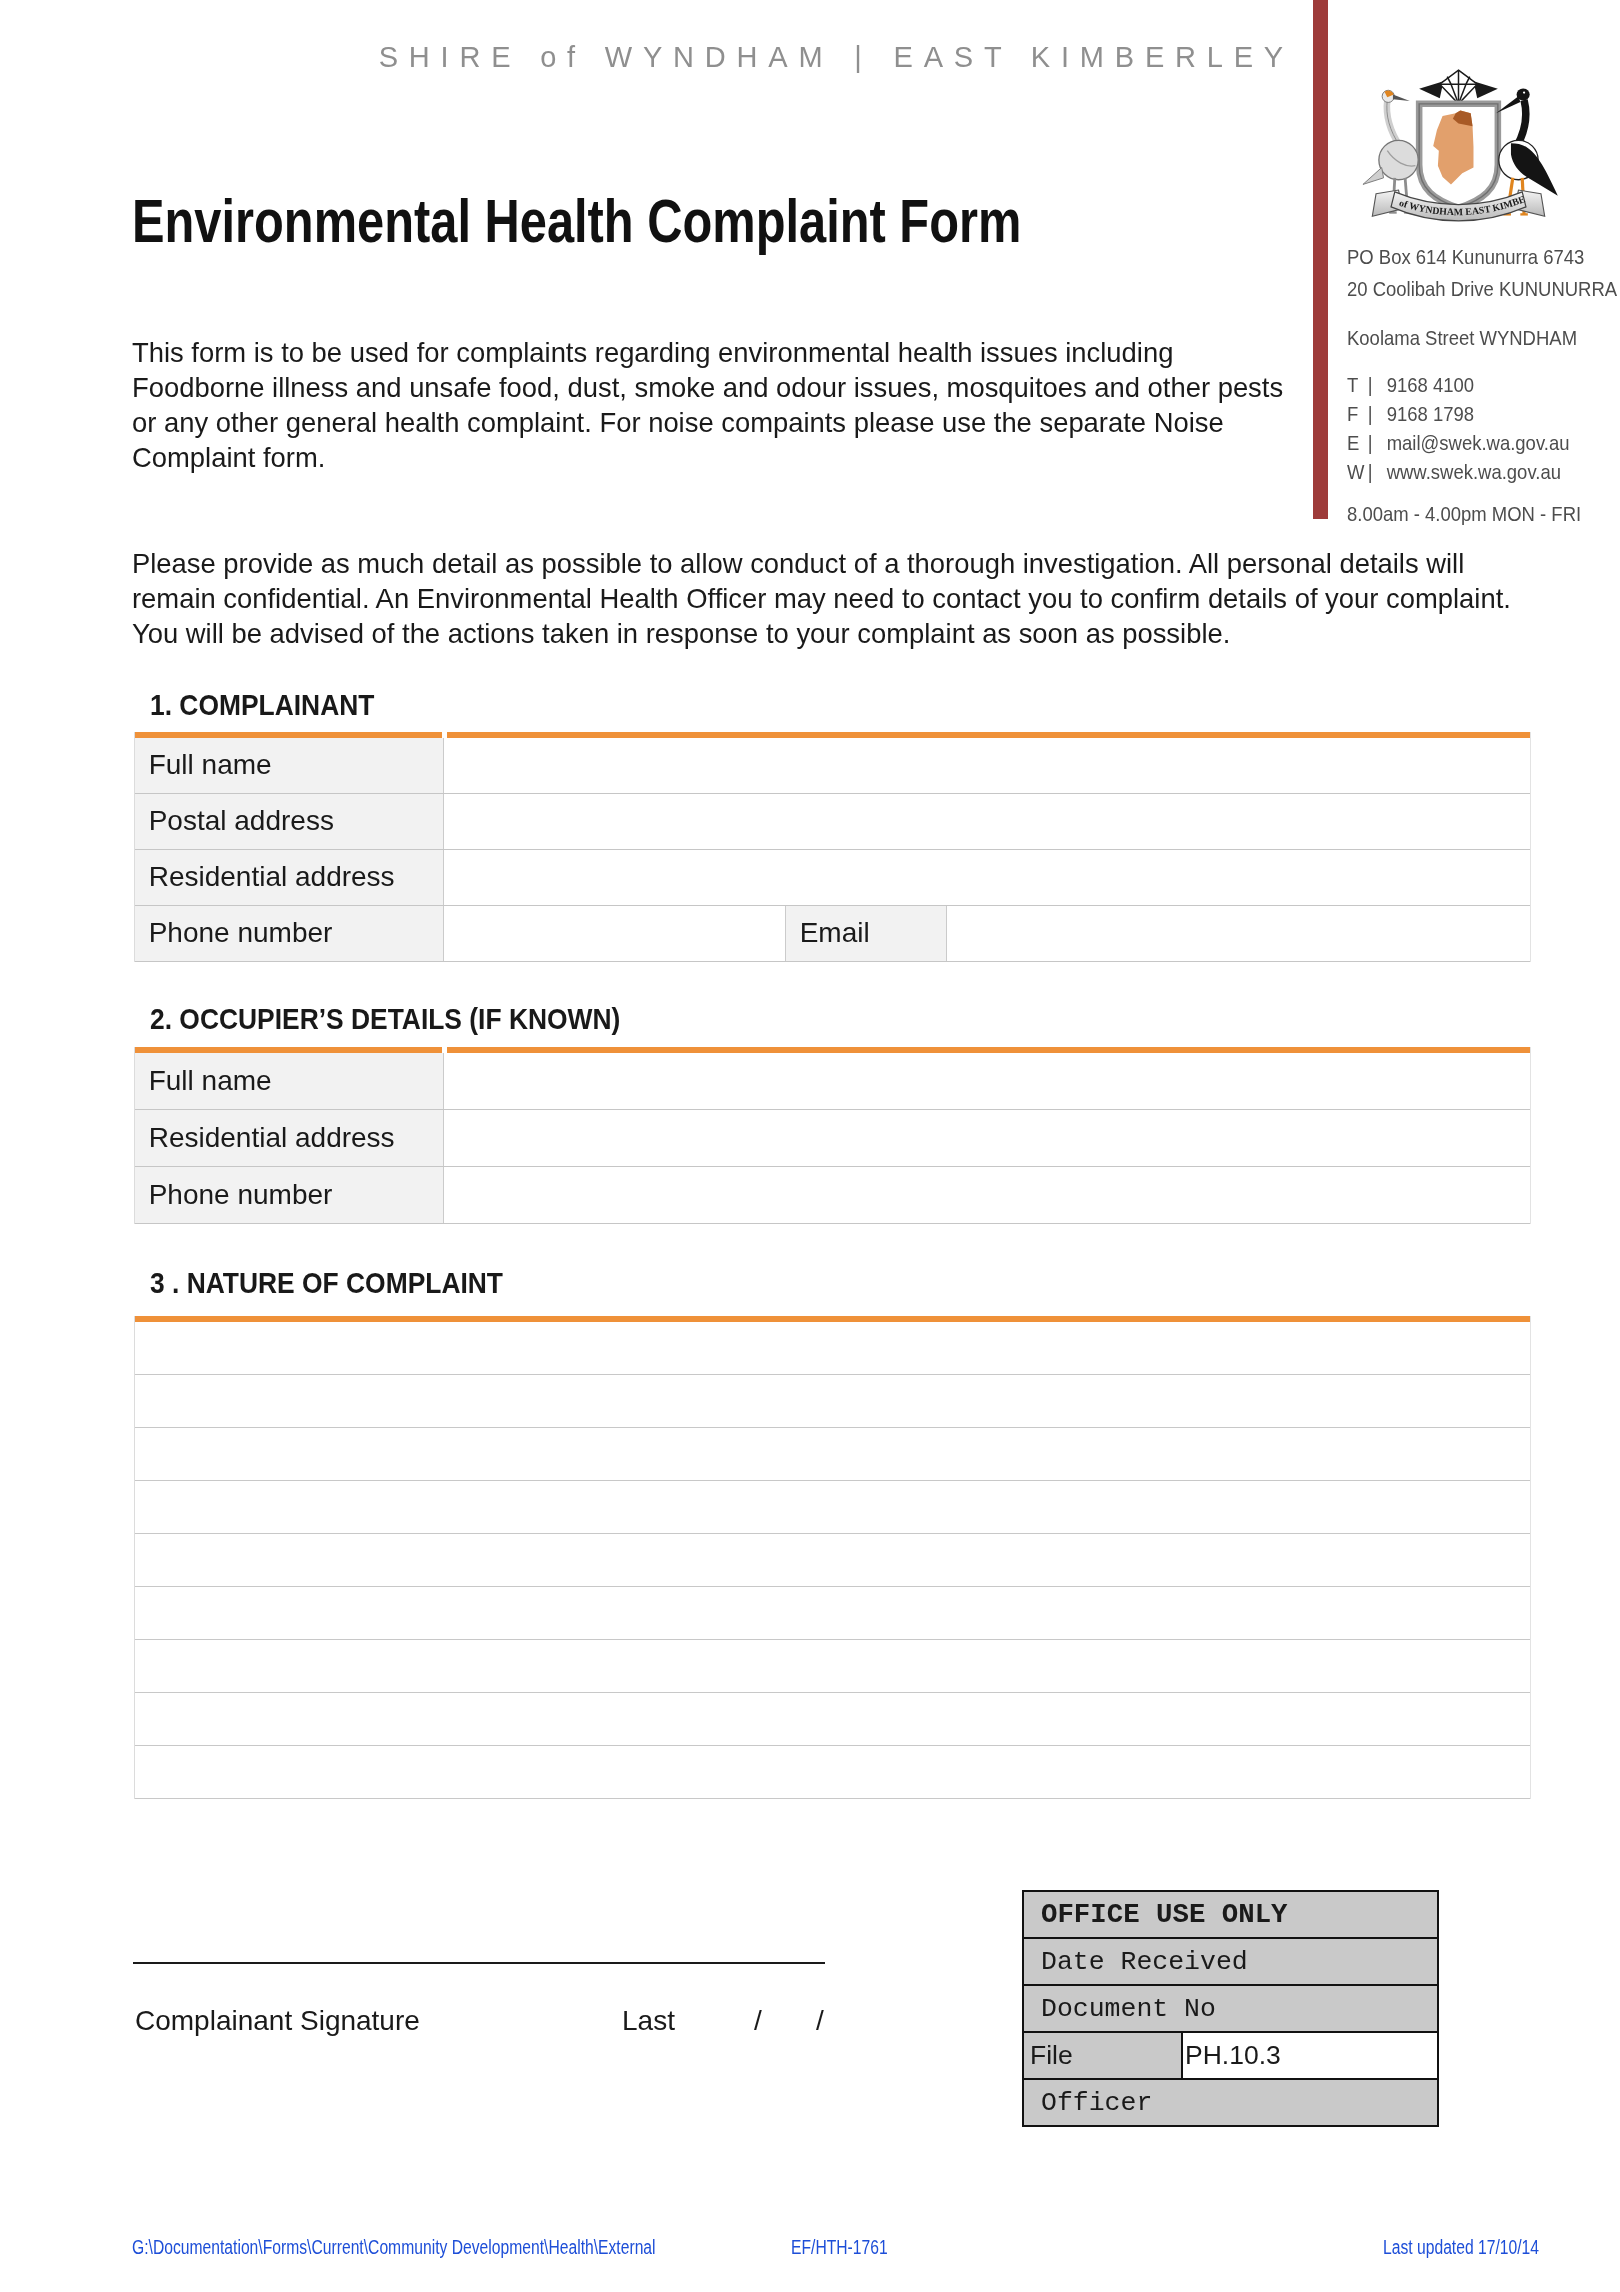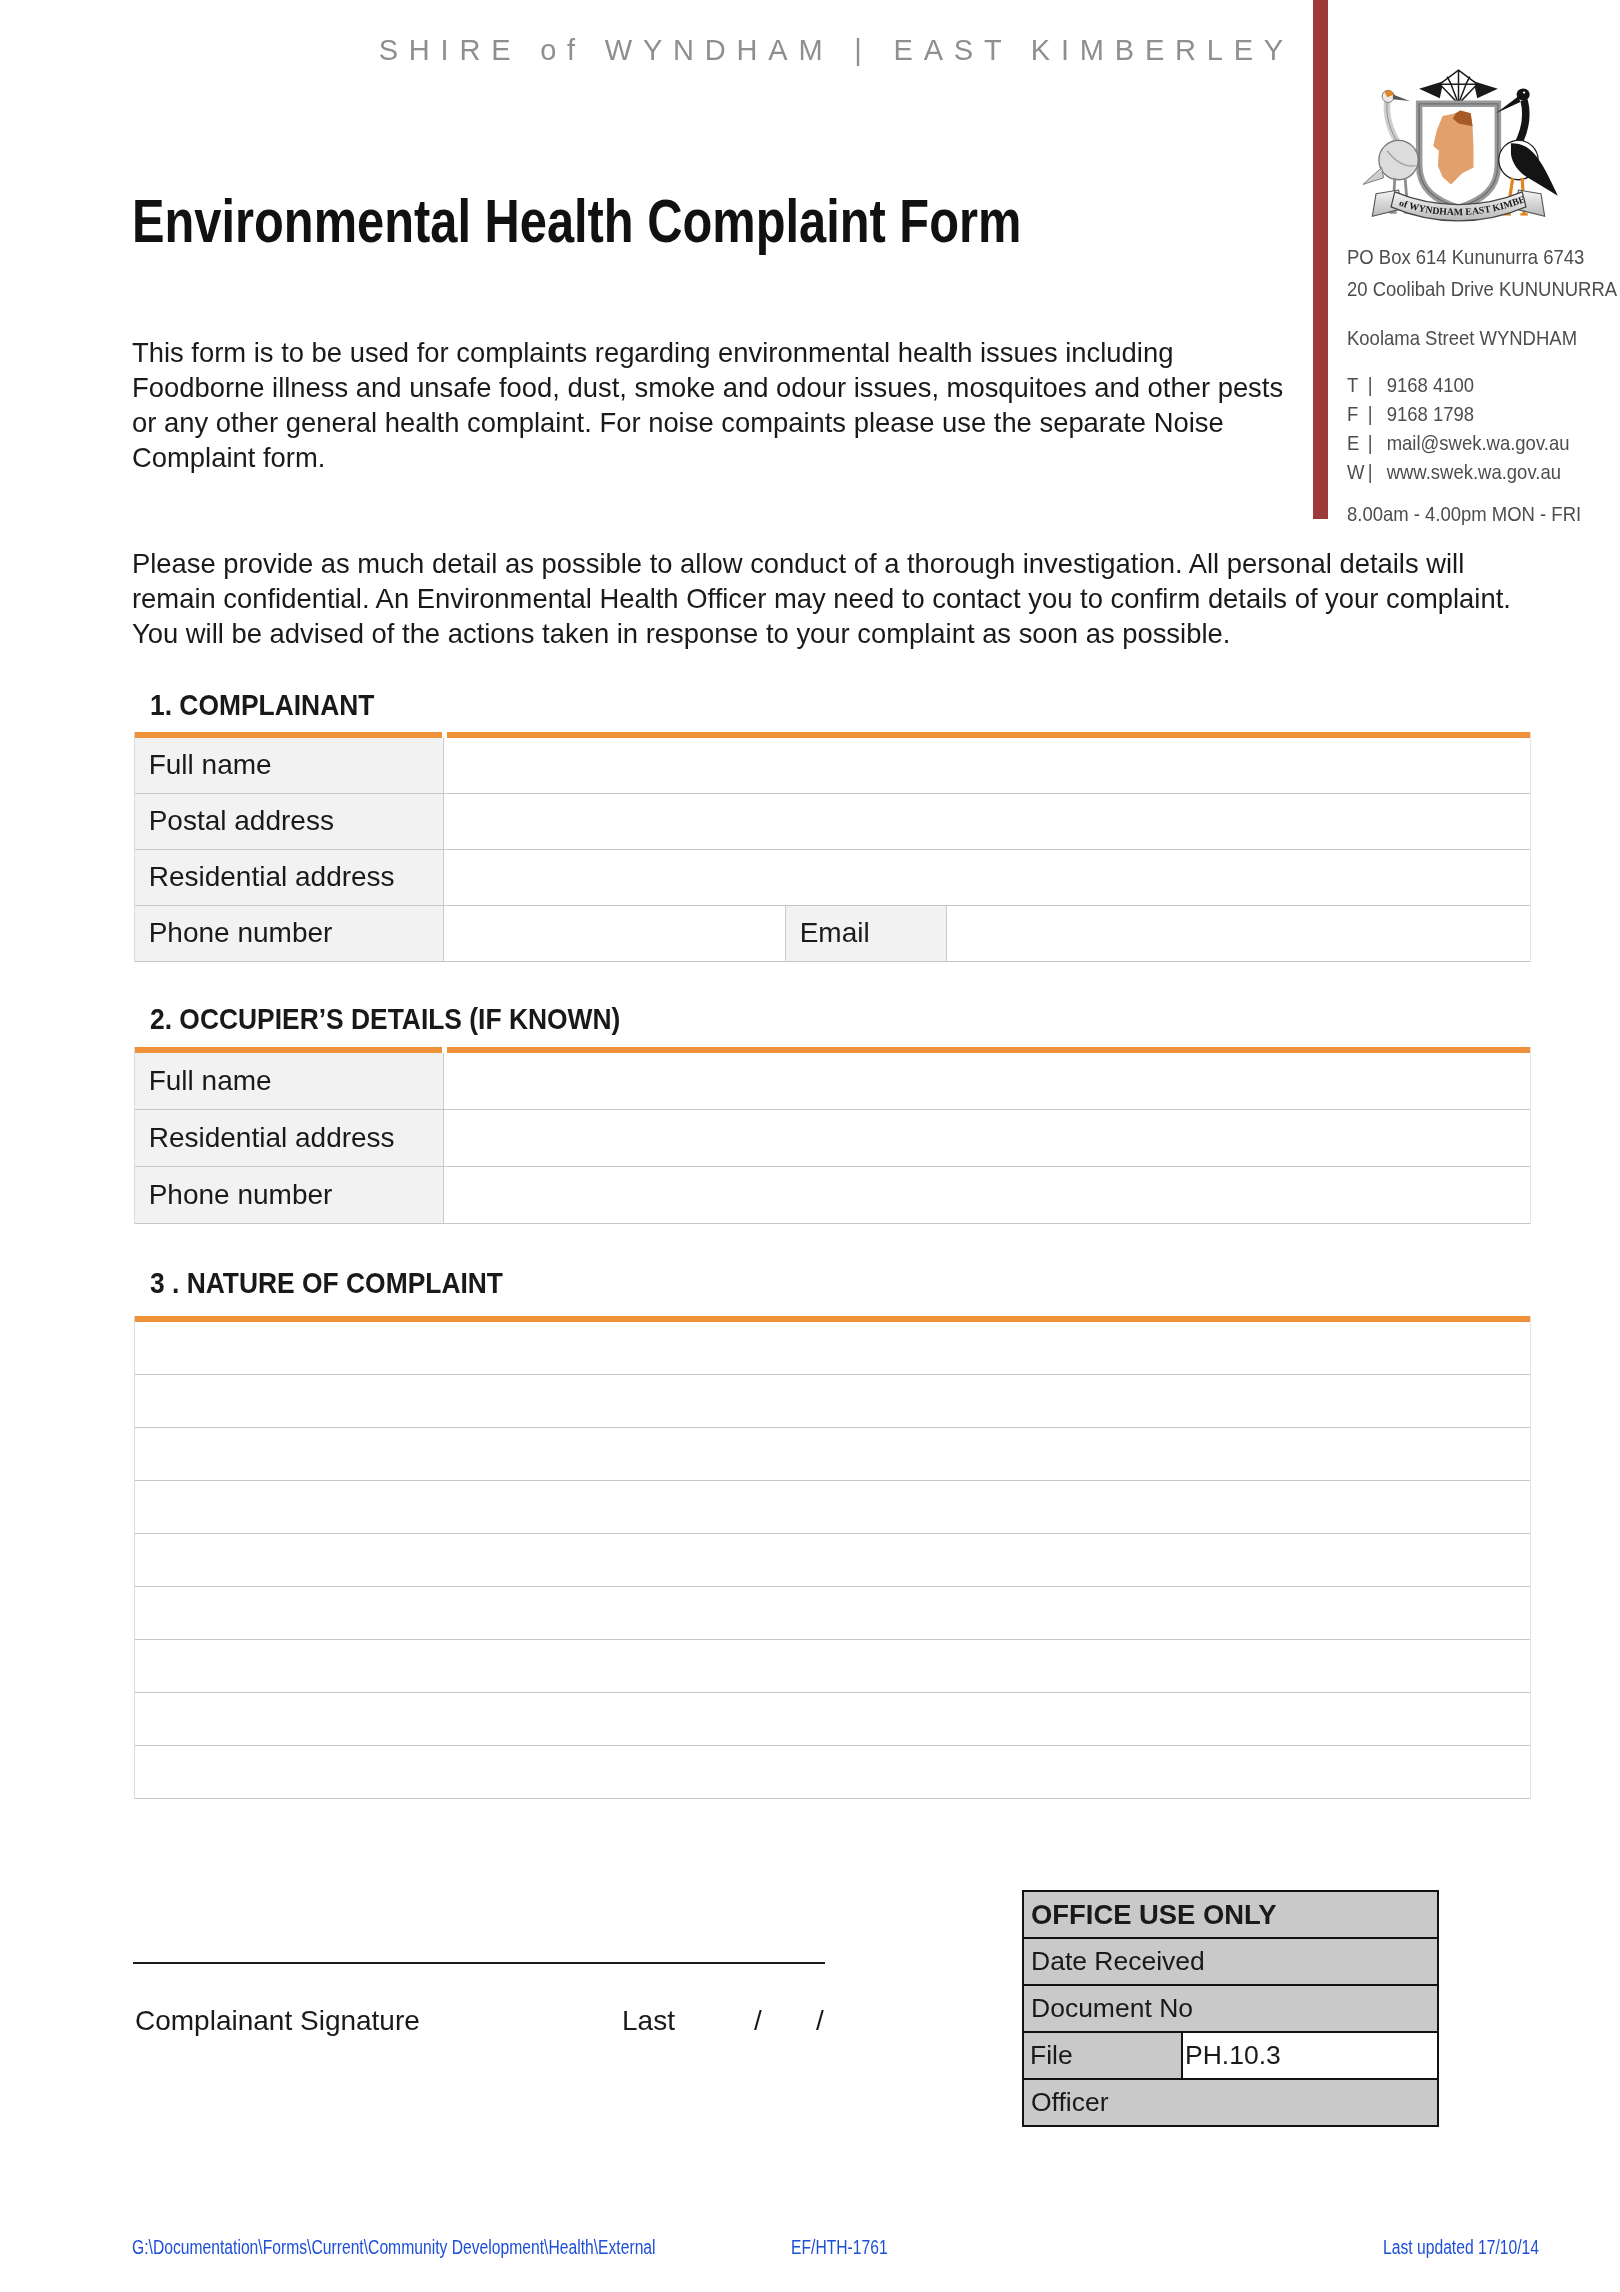--- a/index.html
+++ b/index.html
@@ -1,20 +1,20 @@
 <!DOCTYPE html>
 <html><head>
 <meta charset="utf-8">
 <style>
   html,body{margin:0;padding:0;background:#e8e8e8;}
   #page{position:relative;width:1620px;height:2293px;background:#ffffff;
         font-family:"Liberation Sans",sans-serif;color:#1a1a1a;overflow:hidden;margin:0 auto;}
 
   
-  .lockup{position:absolute;top:34px;right:326px;font-size:29px;color:#8f8f8f;
+  .lockup{position:absolute;top:41px;right:326px;font-size:29px;color:#8f8f8f;
           letter-spacing:10.8px;white-space:nowrap;font-weight:400;}
   .lockup .sep{color:#8f8f8f;padding:0 2px;}
   .maroon-bar{position:absolute;left:1313px;top:0;width:14.7px;height:519px;background:#9e3b3a;}
 
   .logo{position:absolute;left:1336px;top:57px;width:245px;height:178px;}
 
   .sidebar{position:absolute;left:1347px;top:241px;width:255px;
            transform:scaleX(0.88);transform-origin:top left;
            color:#4d4d4d;font-size:21px;}
   .sidebar .line{line-height:32px;white-space:nowrap;}
@@ -68,21 +68,21 @@
   .sig-row .date-label{position:absolute;left:489px;top:0;}
   .sig-row .sl1{position:absolute;left:621px;top:0;}
   .sig-row .sl2{position:absolute;left:683px;top:0;}
 
   
   .office{position:absolute;left:1022px;top:1890px;width:417px;border:2.9px solid #111;
           box-sizing:border-box;background:#c9c9c9;}
   .office .orow{height:45px;border-bottom:2px solid #111;display:flex;align-items:center;
                 font-size:26.5px;}
   .office .orow:last-child{border-bottom:none;}
-  .office .orow .olbl{padding-left:7px;}
+  .office .orow .olbl{padding-left:17px;font-family:Liberation Mono, monospace;}
   .office .orow.head .olbl{font-weight:bold;font-size:27.4px;}
   .office .orow .ofile{width:159px;align-self:stretch;display:flex;align-items:center;
                 padding-left:6px;box-sizing:border-box;border-right:2px solid #111;}
   .office .orow .oval{flex:1;align-self:stretch;display:flex;align-items:center;
                 background:#fff;padding-left:2px;}
 
   
   .footer{position:absolute;top:2236px;left:0;width:1620px;height:29px;color:#1d4ed8;font-size:19.6px;}
   .footer .fpath{position:absolute;left:132px;transform:scaleX(0.80);transform-origin:left top;white-space:nowrap;}
   .footer .fref{position:absolute;left:791px;transform:scaleX(0.80);transform-origin:left top;white-space:nowrap;}

